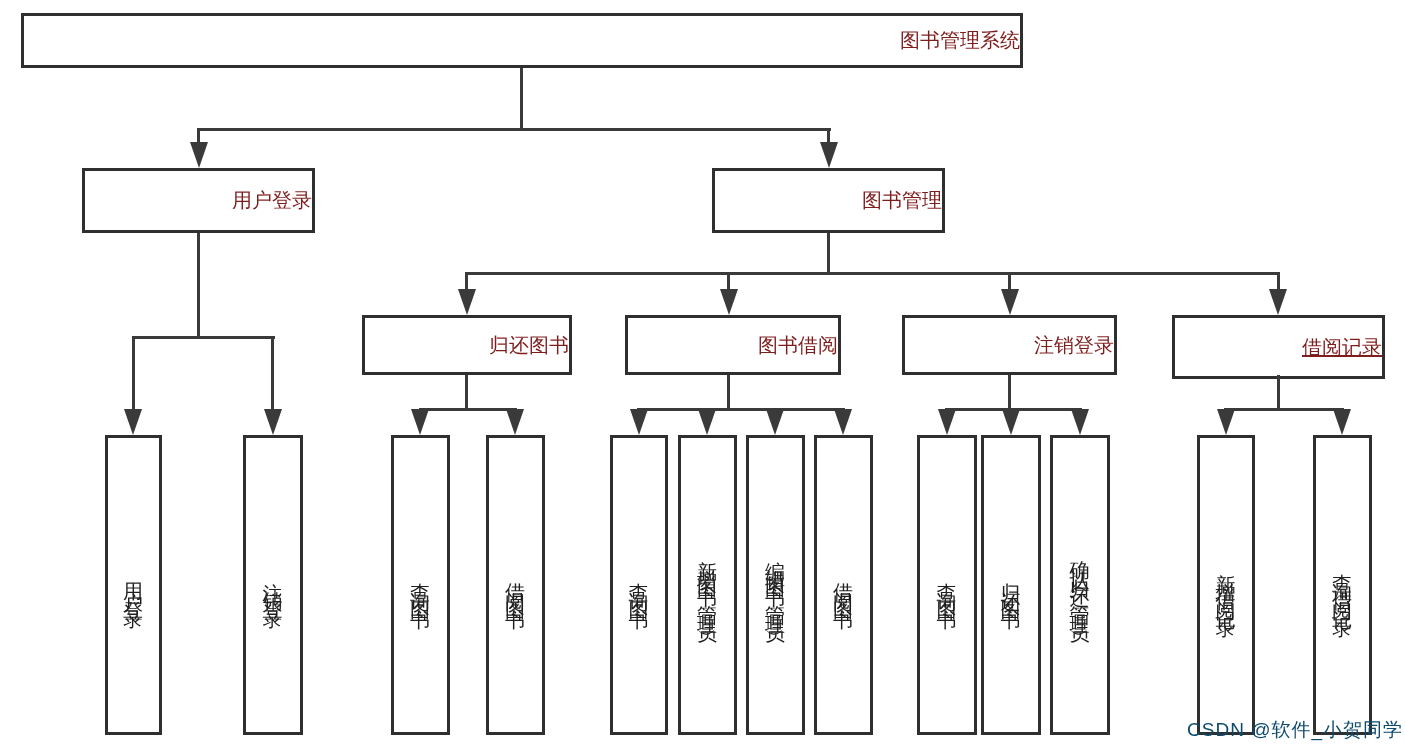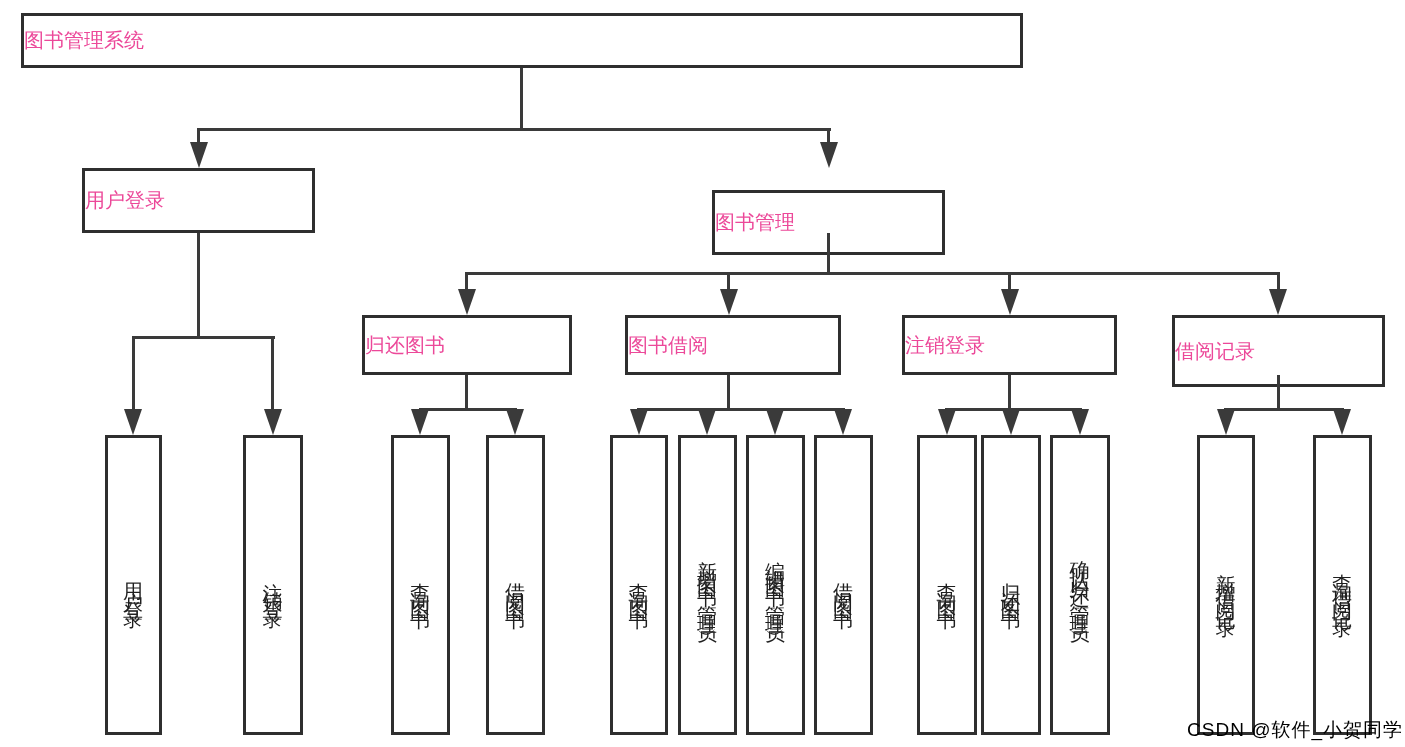--- a/index.html
+++ b/index.html
@@ -5,43 +5,43 @@
   html,body { margin:0; padding:0; background:#ffffff; }
   #stage {
     position:relative; width:1405px; height:747px;
     background:#ffffff; overflow:hidden;
     font-family:"Liberation Sans", sans-serif;
     color:#1f1f1f;
   }
   .box {
     position:absolute; box-sizing:border-box;
     border:3px solid #2f2f2f; background:#ffffff;
-    display:flex; align-items:center; justify-content:flex-start;
-    font-size:20px; color:#ec4899;
+    display:flex; align-items:center; justify-content:flex-end;
+    font-size:20px; color:#7f1d1d;
   }
   .vbox {
     position:absolute; box-sizing:border-box;
     border:3px solid #2f2f2f; background:#ffffff;
     display:flex; align-items:center; justify-content:center;
   }
   .vlabel {
     writing-mode:vertical-rl; text-orientation:mixed;
     font-size:20px; letter-spacing:9px; line-height:1;
     white-space:nowrap; color:#1f1f1f;
   }
   .line { position:absolute; background:#3a3a3a; }
   .arrow {
     position:absolute; width:0; height:0;
     border-left:9px solid transparent;
     border-right:9px solid transparent;
     border-top:26px solid #3a3a3a;
   }
   .watermark {
     position:absolute; right:2px; top:717px;
-    font-size:19px; color:#000000; letter-spacing:1px;margin-left:32px;
+    font-size:19px; color:#0c4a6e; letter-spacing:1px;margin-left:32px;
   }
 </style>
 </head>
 <body>
 
 <div id="stage">
 
   <div class="box" style="left:21px; top:13px; width:1002px; height:55px;">
     <span>图书管理系统</span>
   </div>
@@ -49,21 +49,21 @@
   <div class="line" style="left:520px; top:68px; width:3px; height:60px;"></div>
   <div class="line" style="left:197px; top:128px; width:634px; height:3px;"></div>
   <div class="line" style="left:197px; top:128px; width:3px; height:18px;"></div>
   <div class="line" style="left:827px; top:128px; width:3px; height:18px;"></div>
   <div class="arrow" style="left:190px; top:142px;"></div>
   <div class="arrow" style="left:820px; top:142px;"></div>
 
   <div class="box" style="left:82px; top:168px; width:233px; height:65px;">
     <span>用户登录</span>
   </div>
-  <div class="box" style="left:712px; top:168px; width:233px; height:65px;margin-top:22px;">
+  <div class="box" style="left:712px; top:168px; width:233px; height:65px;">
     <span>图书管理</span>
   </div>
 
   <div class="line" style="left:197px; top:233px; width:3px; height:103px;"></div>
   <div class="line" style="left:132px; top:336px; width:143px; height:3px;"></div>
   <div class="line" style="left:132px; top:336px; width:3px; height:76px;"></div>
   <div class="line" style="left:271px; top:336px; width:3px; height:76px;"></div>
   <div class="arrow" style="left:124px; top:409px;"></div>
   <div class="arrow" style="left:264px; top:409px;"></div>
 
@@ -80,21 +80,21 @@
 
   <div class="box" style="left:362px; top:315px; width:210px; height:60px;">
     <span>归还图书</span>
   </div>
   <div class="box" style="left:625px; top:315px; width:216px; height:60px;">
     <span>图书借阅</span>
   </div>
   <div class="box" style="left:902px; top:315px; width:215px; height:60px;">
     <span>注销登录</span>
   </div>
-  <div class="box" style="left:1172px; top:315px; width:213px; height:72px;">
+  <div class="box" style="left:1172px; top:315px; width:213px; height:64px;text-decoration:underline;">
     <span>借阅记录</span>
   </div>
 
   <div class="line" style="left:465px; top:375px; width:3px; height:33px;"></div>
   <div class="line" style="left:419px; top:408px; width:98px; height:3px;"></div>
   <div class="arrow" style="left:411px; top:409px;"></div>
   <div class="arrow" style="left:506px; top:409px;"></div>
 
   <div class="line" style="left:727px; top:375px; width:3px; height:33px;"></div>
   <div class="line" style="left:637px; top:408px; width:208px; height:3px;"></div>

